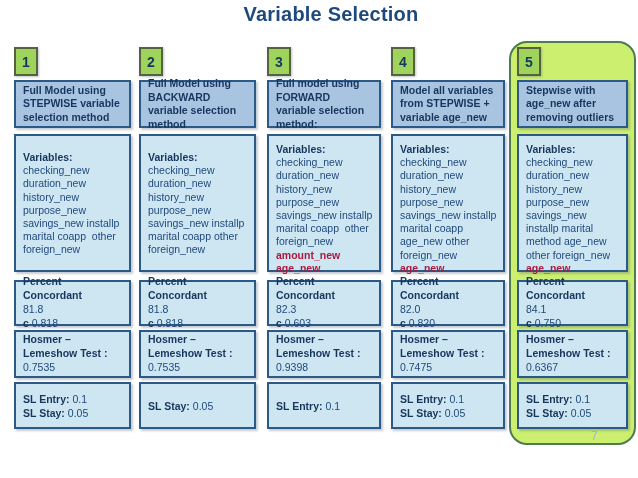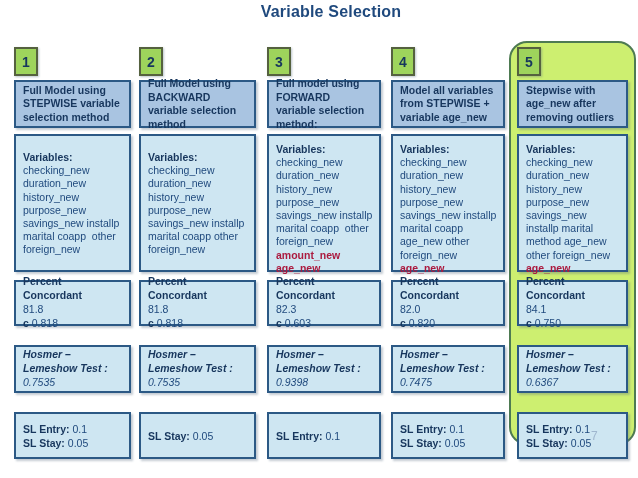--- a/index.html
+++ b/index.html
@@ -2,21 +2,21 @@
 <html><head>
 <meta charset="utf-8">
 <style>
   html,body{margin:0;padding:0;background:#fff;}
   #slide{
     position:relative;width:638px;height:478px;background:#ffffff;overflow:hidden;
     font-family:"Liberation Sans",sans-serif;color:#17365D;
   }
   .title{
     position:absolute;top:3px;left:0;right:0;text-align:center;
-    font-size:16px;font-weight:700;color:#1F497D;letter-spacing:0.2px;padding-left:24px;
+    font-size:20px;font-weight:700;color:#1F497D;letter-spacing:0.2px;padding-left:24px;
   }
   .container5{
     position:absolute;left:509px;top:41px;width:127px;height:404px;
     background:#CDEF70;border:2.5px solid #4E7B52;border-radius:18px;box-sizing:border-box;
   }
   .column{position:absolute;top:47px;}
   .col-0{left:14px;width:117px;}
   .col-1{left:139px;width:117px;}
   .col-2{left:267px;width:114px;}
   .col-3{left:391px;width:114px;}
@@ -40,26 +40,26 @@
   .align-l{text-align:left;}
   .vars-box{
     height:138px;background:#CEE6F2;margin-bottom:8px;
     font-size:10.5px;line-height:13.2px;padding:7px 6px 2px 7px;color:#1F497D;
   }
   .col-0 .vars-box,.col-1 .vars-box{padding-top:15px;}
   .vars-label{font-weight:700;color:#17365D;}
   .var-line{white-space:pre-wrap;}
   .var-line.red{color:#AB1A3F;font-weight:700;}
   .stat-box{
-    background:#CEE6F2;margin-bottom:19px;
+    background:#CEE6F2;margin-bottom:4px;
     font-size:10.5px;line-height:13.8px;padding:3px 7px;color:#1F497D;
     display:flex;flex-direction:column;justify-content:center;
   }
   .percent-box{height:46px;}
-  .hosmer-box{height:48px;font-style:italic;}
+  .hosmer-box{height:48px;}
   .sl-box{
     height:47px;background:#CEE6F2;
     font-size:10.5px;line-height:14px;padding:3px 7px;color:#1F497D;
     display:flex;flex-direction:column;justify-content:center;
   }
   .b{font-weight:700;color:#17365D;}
   .sl-row .b{margin-right:3px;}
   .page-num{
     position:absolute;left:591px;top:429px;font-size:12px;color:#9FB6CE;
   }

